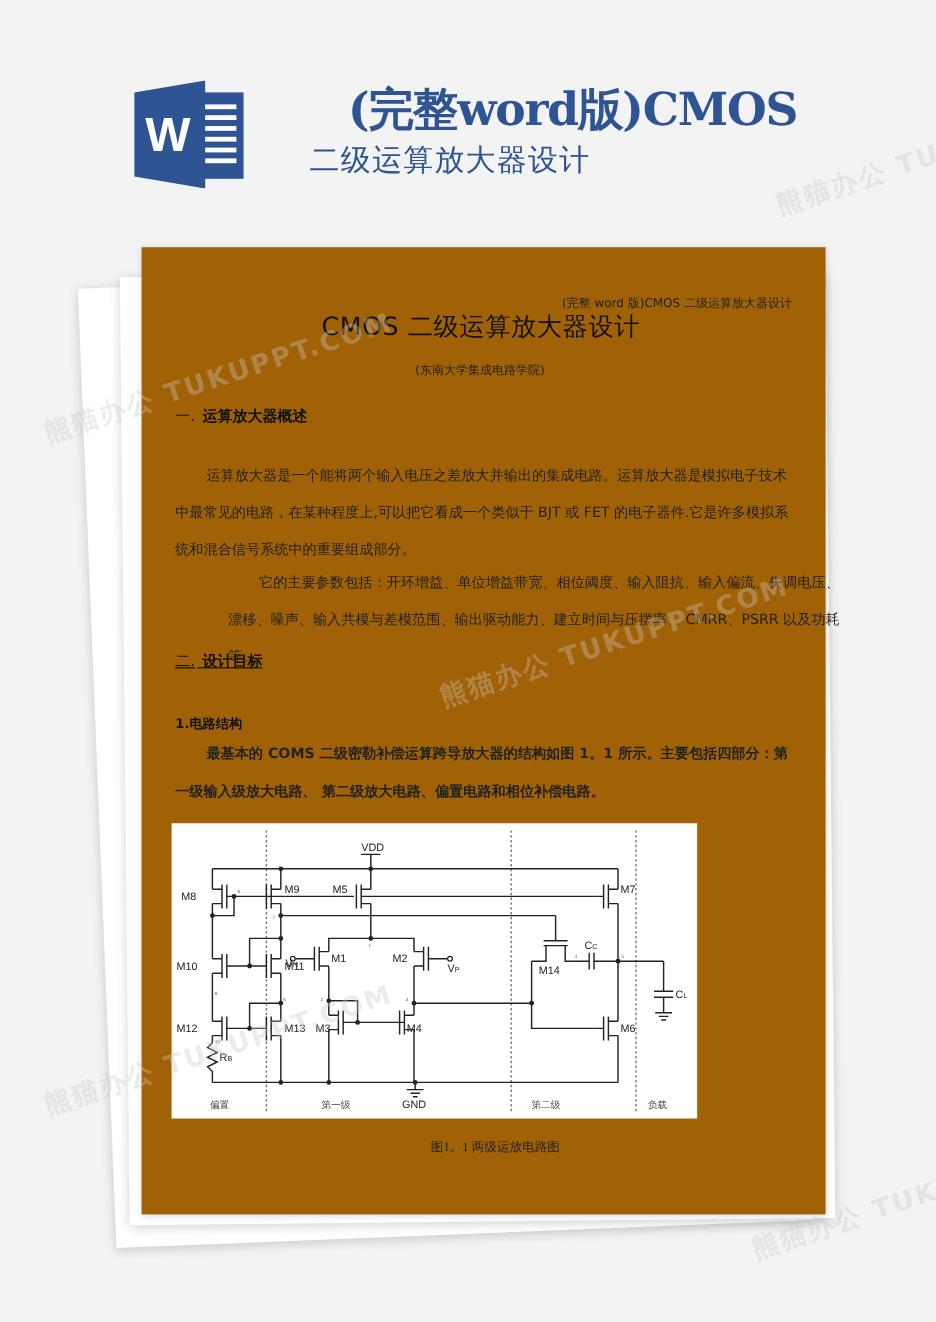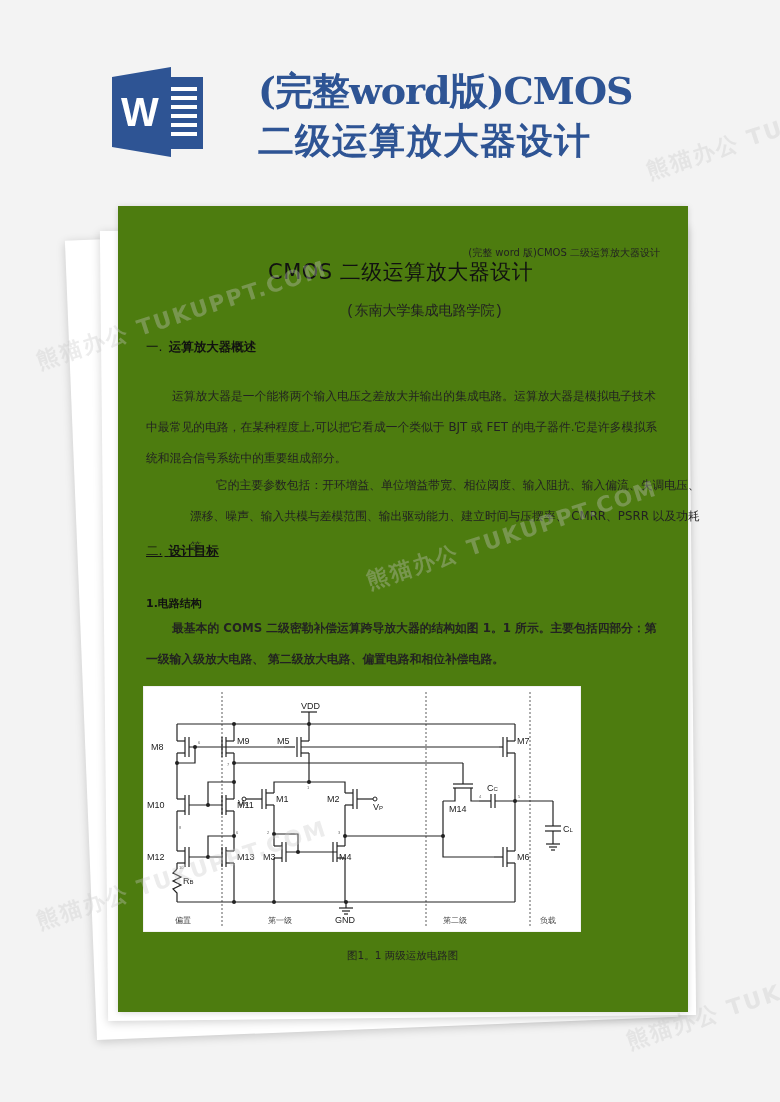--- a/index.html
+++ b/index.html
@@ -4,42 +4,42 @@
 <style>
   html, body { margin:0; padding:0; }
   body {
     width:780px; height:1102px; overflow:hidden; position:relative;
     background:#f3f3f3;
     font-family:"DejaVu Sans", "Liberation Sans", sans-serif;
   }
   .header { position:absolute; left:0; top:0; width:780px; height:200px; }
   .word-icon { position:absolute; left:107px; top:67px; width:100px; height:90px; }
   .hdr-title { position:absolute; left:258px; color:#2e5494; font-family:"DejaVu Serif", "Liberation Serif", serif; font-weight:bold; white-space:nowrap; }
-  .hdr-line1 { top:66px; font-size:38px; letter-spacing:-1px; }
-  .hdr-line2 { top:117px; font-size:36px; font-weight:bold; font-family:"DejaVu Sans","Liberation Sans",sans-serif; letter-spacing:1px; }
+  .hdr-line1 { top:66px; font-size:38px; letter-spacing:-1px;margin-left:32px; }
+  .hdr-line2 { top:117px; font-size:25px; font-weight:normal; font-family:"DejaVu Sans","Liberation Sans",sans-serif; letter-spacing:1px; }
 
   .back-page { position:absolute; background:#fff; box-shadow:0 2px 10px rgba(0,0,0,0.18); }
   .back1 { left:97px; top:240px; width:582px; height:800px; transform:rotate(-2.3deg); transform-origin:left bottom; }
   .back2 { left:104px; top:228px; width:588px; height:790px; transform:rotate(-0.6deg); }
   .page {
     position:absolute; left:118px; top:206px; width:570px; height:806px;
-    background:#4d7c0f; box-shadow:0 1px 6px rgba(0,0,0,0.15);
+    background:#a16207; box-shadow:0 1px 6px rgba(0,0,0,0.15);
   }
   .running-head { position:absolute; right:28px; top:40px; font-size:10px; color:#222; }
   .doc-title { position:absolute; left:150px; top:52px; font-size:21px; color:#111; letter-spacing:0.5px; }
-  .affil { position:absolute; left:228px; top:96px; font-size:14px; color:#222;font-family:Liberation Mono, monospace; }
+  .affil { position:absolute; left:228px; top:96px; font-size:10px; color:#222; }
 
   .h1 { position:absolute; left:28px; font-size:12.5px; font-weight:bold; color:#111; }
   .h1 .num { font-weight:normal; margin-right:2px; }
   .para { position:absolute; left:28px; width:520px; font-size:11.8px; color:#222; line-height:31px; }
   .indent { display:inline-block; width:26px; }
   .h2 { position:absolute; left:28px; font-size:11px; font-weight:bold; color:#111; }
 
   .figure { position:absolute; left:25px; top:480px; width:438px; height:246px; }
-  .caption { position:absolute; left:229px; top:743px; font-size:10.5px; color:#222; }
+  .caption { position:absolute; left:241px; top:743px; font-size:10.5px; color:#222;font-family:Liberation Serif, serif; }
 
   .wm { position:absolute; color:rgba(200,200,200,0.35); font-size:22px; font-weight:bold; transform:rotate(-18deg); white-space:nowrap; pointer-events:none; letter-spacing:2px; }
 </style>
 </head>
 <body>
 
 <div class="header">
   <svg class="word-icon" viewBox="0 0 100 90">
     <rect x="34" y="10" width="62" height="72" fill="#2e5494"></rect>
     <g fill="#ffffff">

